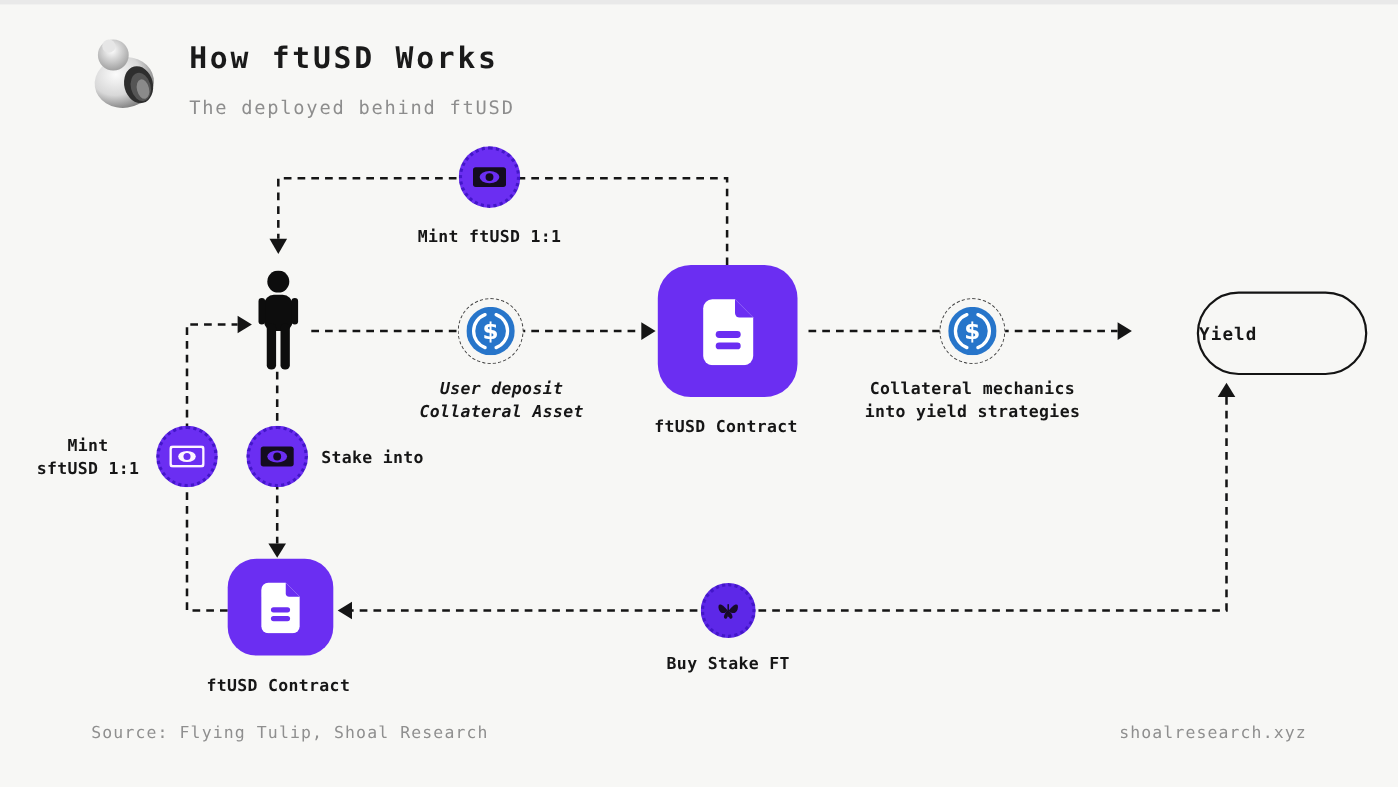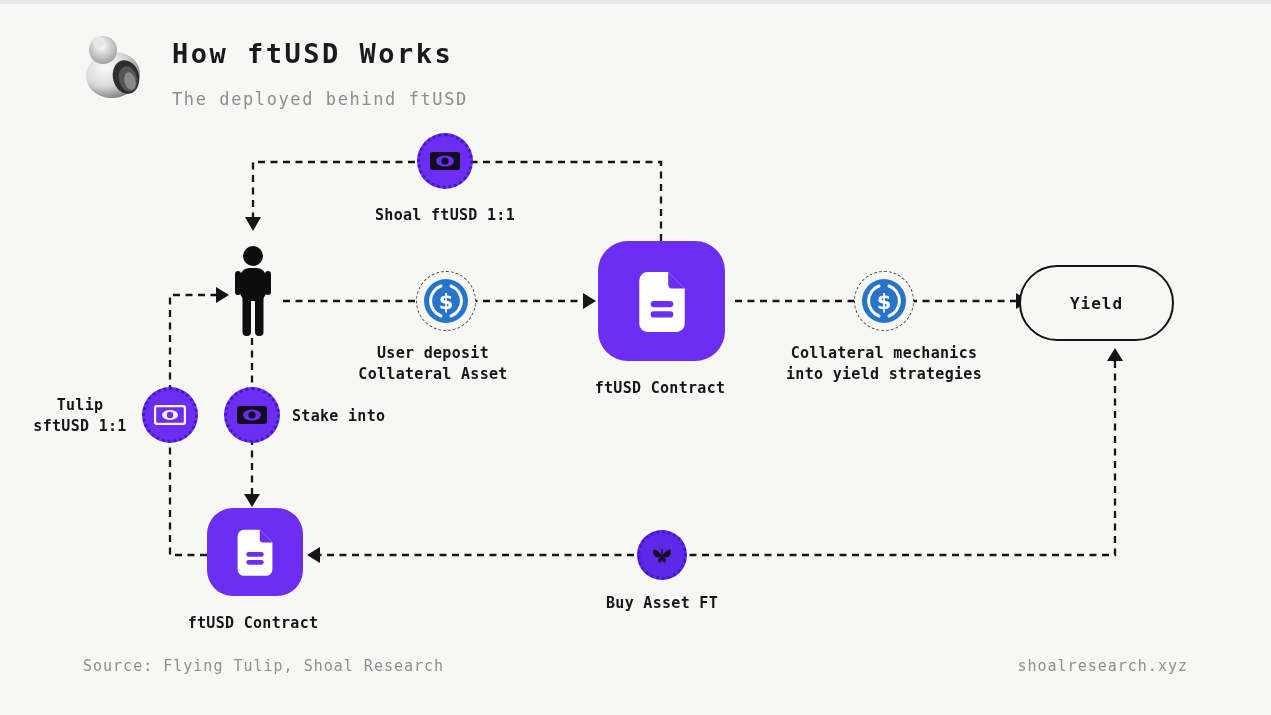--- a/index.html
+++ b/index.html
@@ -45,23 +45,23 @@
   }
   .contract-box{
     background:var(--purple,#6b2ef2);
     display:flex;align-items:center;justify-content:center;
     z-index:2;
   }
   .contract-top{left:598px;top:237px;width:127px;height:120px;border-radius:30px;}
   .contract-bottom{left:207px;top:504px;width:96px;height:88px;border-radius:26px;}
   .person{left:229px;top:242px;width:48px;height:92px;z-index:2;}
   .yield-pill{
-    left:1019px;top:261px;width:155px;height:76px;
+    left:1088px;top:261px;width:155px;height:76px;
     border:2.5px solid #141414;border-radius:38px;
-    display:flex;align-items:center;justify-content:center;
+    display:flex;align-items:center;
     box-sizing:border-box;z-index:2;background:var(--background,#f7f7f5);
   }
   .yield-pill .lbl{font-size:16px;letter-spacing:1px;}
   
   .lbl{
     font-size:15px;font-weight:bold;color:#161616;
     letter-spacing:0.3px;white-space:nowrap;z-index:3;
     line-height:21px;
   }
   .centered{transform:translateX(-50%);text-align:center;}
@@ -117,42 +117,42 @@
     </g>
   </svg>
 
   <div class="abs coin" style="left:417px;top:129px;width:56px;height:56px;">
     <svg width="32" height="20" viewBox="0 0 32 20">
       <rect x="1" y="1" width="30" height="18" rx="2.5" fill="#140c20"></rect>
       <ellipse cx="16" cy="10" rx="9" ry="5.5" fill="#6b2ef2"></ellipse>
       <circle cx="16" cy="10" r="3.6" fill="#140c20"></circle>
     </svg>
   </div>
-  <div class="abs lbl centered" style="left:445px;top:201px;">Shoal ftUSD 1:1</div>
+  <div class="abs lbl centered" style="left:445px;top:201px;">Mint ftUSD 1:1</div>
 
   <svg class="abs person" viewBox="0 0 48 92">
     <g fill="#0d0d0d">
       <circle cx="24" cy="10" r="10"></circle>
       <rect x="11" y="22" width="26" height="33" rx="9"></rect>
       <rect x="6" y="25" width="6" height="24" rx="3"></rect>
       <rect x="36" y="25" width="6" height="24" rx="3"></rect>
       <rect x="13.5" y="48" width="8.5" height="42" rx="4"></rect>
       <rect x="26" y="48" width="8.5" height="42" rx="4"></rect>
     </g>
   </svg>
 
   <div class="abs usdc-ring" style="left:416px;top:267px;width:60px;height:60px;">
     <svg width="44" height="44" viewBox="0 0 44 44">
       <circle cx="22" cy="22" r="22" fill="#2775ca"></circle>
       <path d="M17,7 a16,16 0 0 0 0,30" stroke="#fff" stroke-width="3" fill="none" stroke-linecap="round"></path>
       <path d="M27,7 a16,16 0 0 1 0,30" stroke="#fff" stroke-width="3" fill="none" stroke-linecap="round"></path>
       <text x="22" y="29.5" font-size="21" font-weight="bold" text-anchor="middle" fill="#fff" font-family="DejaVu Sans, sans-serif">$</text>
     </svg>
   </div>
-  <div class="abs lbl centered" style="left:433px;top:339px;">
+  <div class="abs lbl centered" style="left:456px;top:339px;font-style:italic;">
     <span style="display:block">User deposit</span>
     <span style="display:block">Collateral Asset</span>
   </div>
 
   <div class="abs contract-box contract-top">
     <svg width="50" height="62" viewBox="0 0 48 60">
       <path d="M10,2 h20 l16,16 v34 a8,8 0 0 1 -8,8 h-28 a8,8 0 0 1 -8,-8 v-42 a8,8 0 0 1 8,-8 z" fill="#ffffff"></path>
       <path d="M30,2 l16,16 h-12 a4,4 0 0 1 -4,-4 z" fill="#6b2ef2"></path>
       <rect x="13" y="30" width="22" height="6" rx="3" fill="#6b2ef2"></rect>
       <rect x="13" y="40" width="22" height="6" rx="3" fill="#6b2ef2"></rect>
@@ -171,21 +171,21 @@
   <div class="abs lbl centered" style="left:884px;top:339px;">
     <span style="display:block">Collateral mechanics</span>
     <span style="display:block">into yield strategies</span>
   </div>
 
   <div class="abs yield-pill">
     <span class="lbl">Yield</span>
   </div>
 
   <div class="abs lbl centered" style="left:80px;top:391px;">
-    <span style="display:block">Tulip</span>
+    <span style="display:block">Mint</span>
     <span style="display:block">sftUSD 1:1</span>
   </div>
   <div class="abs coin" style="left:142px;top:383px;width:56px;height:56px;">
     <svg width="32" height="20" viewBox="0 0 32 20">
       <rect x="1" y="1" width="30" height="18" rx="2.5" fill="none" stroke="#fdf4ff" stroke-width="2.4"></rect>
       <ellipse cx="16" cy="10" rx="8" ry="5" fill="#fdf4ff"></ellipse>
       <circle cx="16" cy="10" r="3.2" fill="#6b2ef2"></circle>
     </svg>
   </div>
 
@@ -212,18 +212,18 @@
     <svg width="22" height="20" viewBox="0 0 22 20">
       <g fill="#170b28">
         <path d="M10.5,10 C4,2 1,4 2.5,9 C3.8,13 8,13.5 10.5,10 z"></path>
         <path d="M11.5,10 C18,2 21,4 19.5,9 C18.2,13 14,13.5 11.5,10 z"></path>
         <path d="M10.5,10 C6,14 6.5,18 9,17.5 C10.5,17 11,14 10.8,10 z"></path>
         <path d="M11.5,10 C16,14 15.5,18 13,17.5 C11.5,17 11,14 11.2,10 z"></path>
         <rect x="10.3" y="4" width="1.4" height="12" rx="0.7"></rect>
       </g>
     </svg>
   </div>
-  <div class="abs lbl centered" style="left:662px;top:589px;">Buy Asset FT</div>
+  <div class="abs lbl centered" style="left:662px;top:589px;">Buy Stake FT</div>
 
   <div class="abs footer" style="left:83px;top:653px;">Source: Flying Tulip, Shoal Research</div>
   <div class="abs footer" style="right:83px;top:653px;">shoalresearch.xyz</div>
 
 </div>
 
 </body></html>

